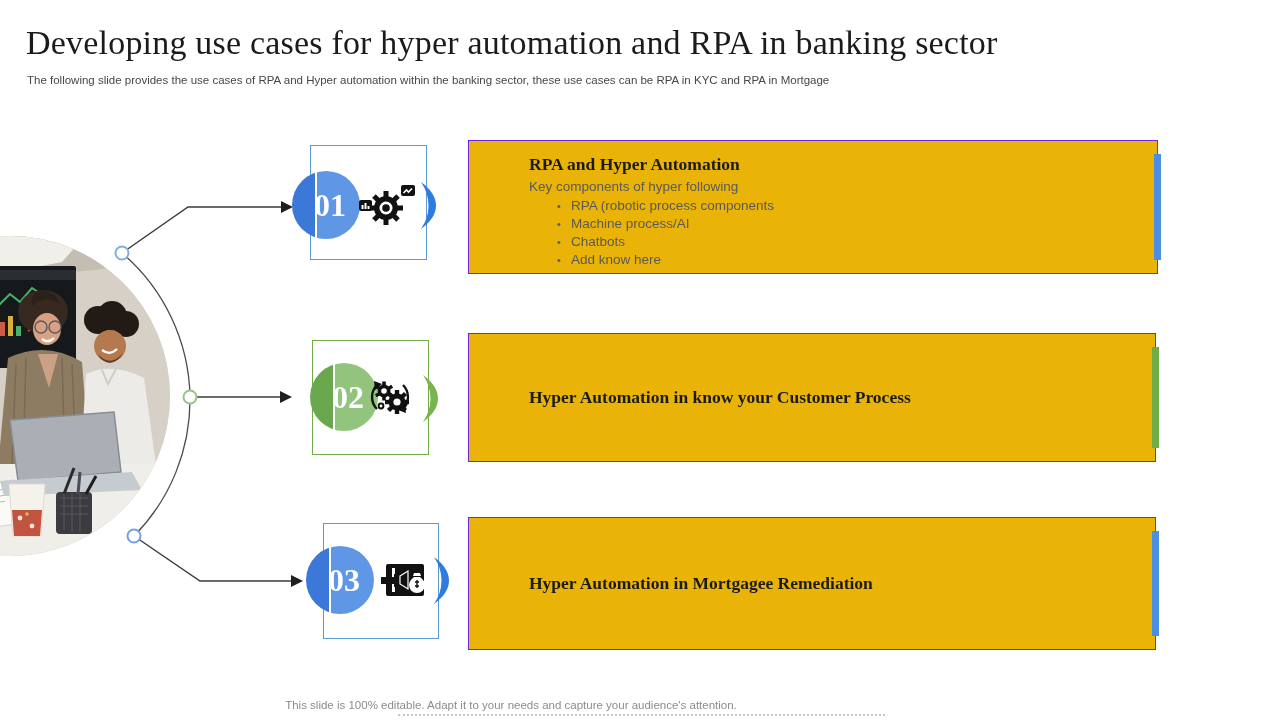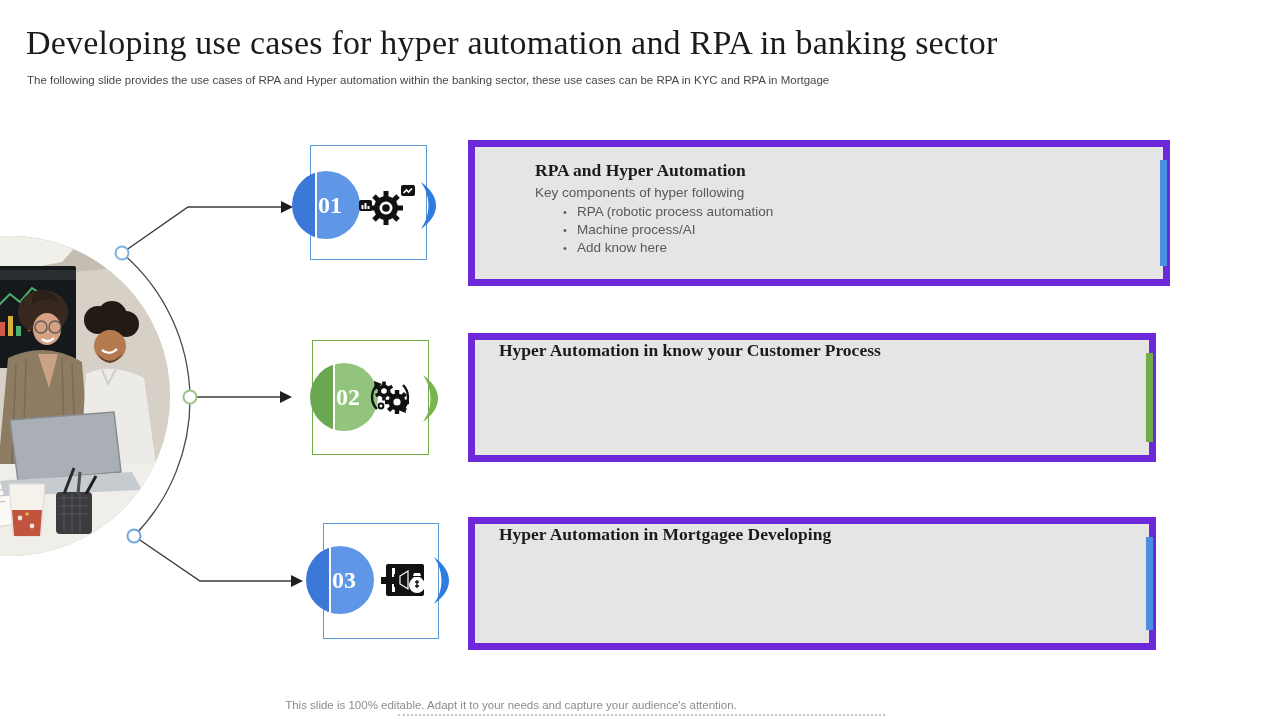--- a/index.html
+++ b/index.html
@@ -19,35 +19,35 @@
 
   
   #connectors{left:0;top:0;width:1280px;height:720px;pointer-events:none;}
 
   
   .step-square{border:1px solid;background:transparent;}
   .step-square.blue{border-color:var(--blue_border);}
   .step-square.green{border-color:var(--green_border);}
   .step-circle{width:68px;height:68px;border-radius:50%;display:flex;align-items:center;
                justify-content:center;font-family:"Liberation Serif",serif;font-weight:bold;
-               font-size:24px;color:#fff;}
+               font-size:32px;color:#fff;}
   .step-circle.blue{background:linear-gradient(90deg,var(--blue_dark) 0 23px,#ffffff 23px 25px,var(--blue_light) 25px);}
   .step-circle.green{background:linear-gradient(90deg,var(--green_dark) 0 23px,#ffffff 23px 25px,var(--green_light) 25px);}
   .step-num{padding-left:8px;}
 
   
-  .cbox{border:7px solid #6d28d9;background:#e5e5e5;}
+  .cbox{border:1px solid #6d28d9;background:#eab308;}
   .cbox .accent{position:absolute;right:-4px;top:13px;bottom:13px;width:7px;}
   .cbox-title{font-family:"Liberation Serif",serif;font-weight:bold;font-size:17.5px;color:#1b1b1b;}
   #box1 .inner{padding:13px 20px 0 60px;}
   #box1 .sub{font-size:13.5px;color:#595959;margin-top:4px;}
   #box1 ul{margin:3px 0 0 0;padding:0 0 0 28px;list-style:none;}
   #box1 li{font-size:13.5px;color:#595959;line-height:18px;position:relative;padding-left:14px;}
   #box1 li::before{content:"•";position:absolute;left:0;top:0;color:#595959;font-size:11px;}
-  .center-box{display:flex;align-items:flex-start;padding-left:24px;box-sizing:border-box;}
+  .center-box{display:flex;align-items:center;padding-left:60px;box-sizing:border-box;}
 
   
   #footer-text{left:0;top:699px;width:1022px;text-align:center;font-size:11.5px;color:#8c8c8c;}
   #footer-dots{left:398px;top:714px;width:487px;height:0;border-top:2px dotted #c6c6c6;}
 </style>
 </head>
 <body>
 
 <div id="slide">
 
@@ -215,33 +215,34 @@
   <svg class="abs" style="left:432px;top:557px;" width="20" height="47" viewBox="0 0 20 47">
     <path d="M2,0 Q17,11 17,23.5 Q17,36 2,47 Q9.5,36 9.5,23.5 Q9.5,11 2,0 Z" fill="#2e7ce0"></path>
   </svg>
 
   <div id="box1" class="abs cbox" style="left:468px;top:140px;width:688px;height:132px;">
     <div class="accent" style="background:var(--blue_accent);"></div>
     <div class="inner">
       <div class="cbox-title">RPA and Hyper Automation</div>
       <div class="sub">Key components of hyper following</div>
       <ul>
-        <li>RPA (robotic process automation</li>
+        <li>RPA (robotic process components</li>
         <li>Machine process/AI</li>
+        <li>Chatbots</li>
         <li>Add know here</li>
       </ul>
     </div>
   </div>
 
   <div id="box2" class="abs cbox center-box" style="left:468px;top:333px;width:688px;height:129px;">
     <div class="accent" style="background:var(--green_accent);"></div>
     <div class="cbox-title">Hyper Automation in know your Customer Process</div>
   </div>
 
   <div id="box3" class="abs cbox center-box" style="left:468px;top:517px;width:688px;height:133px;">
     <div class="accent" style="background:var(--blue_accent);"></div>
-    <div class="cbox-title">Hyper Automation in Mortgagee Developing</div>
+    <div class="cbox-title">Hyper Automation in Mortgagee Remediation</div>
   </div>
 
   <div id="footer-text" class="abs">This slide is 100% editable. Adapt it to your needs and capture your audience's attention.</div>
   <div id="footer-dots" class="abs"></div>
 
 </div>
 
 </body></html>

